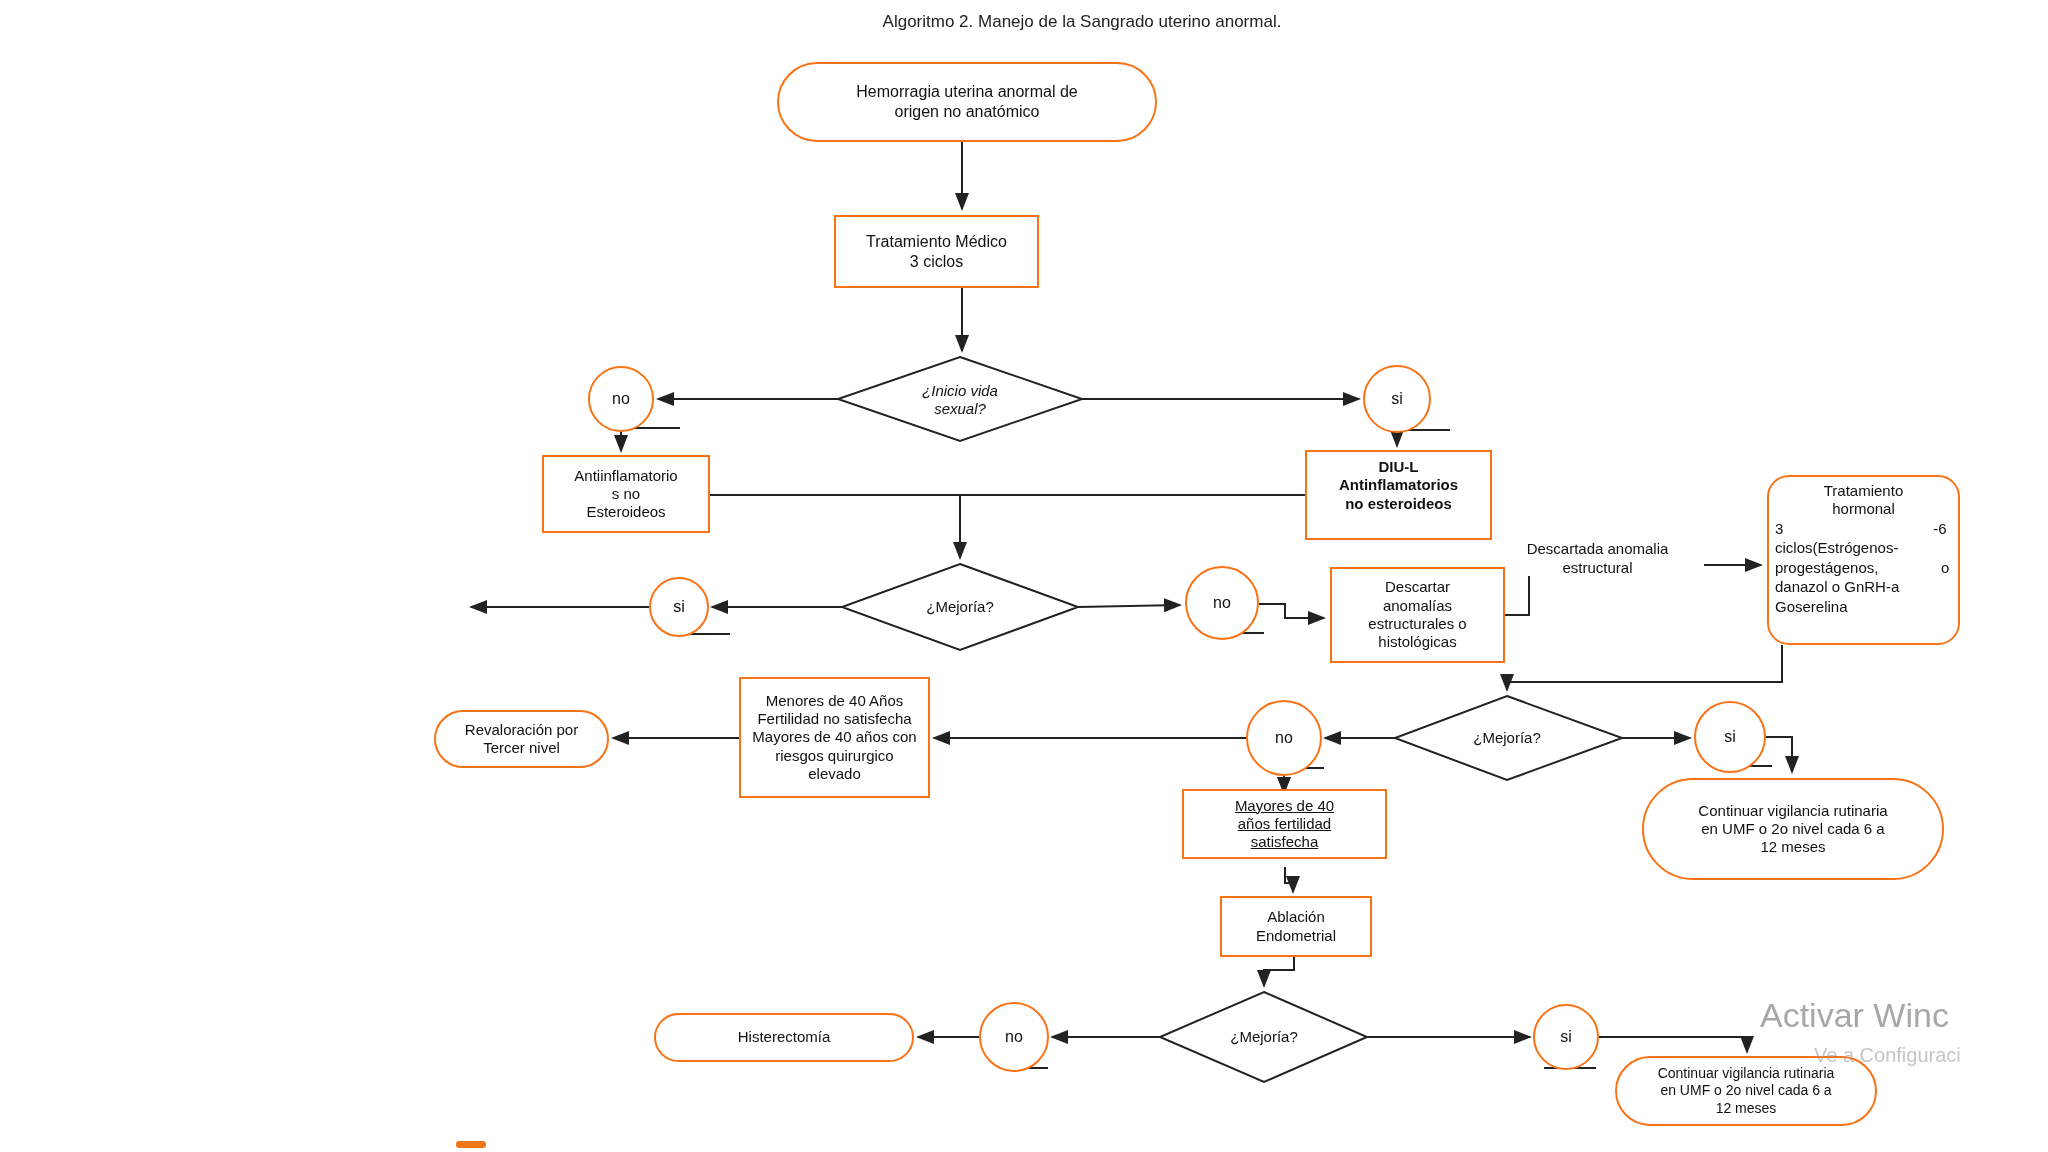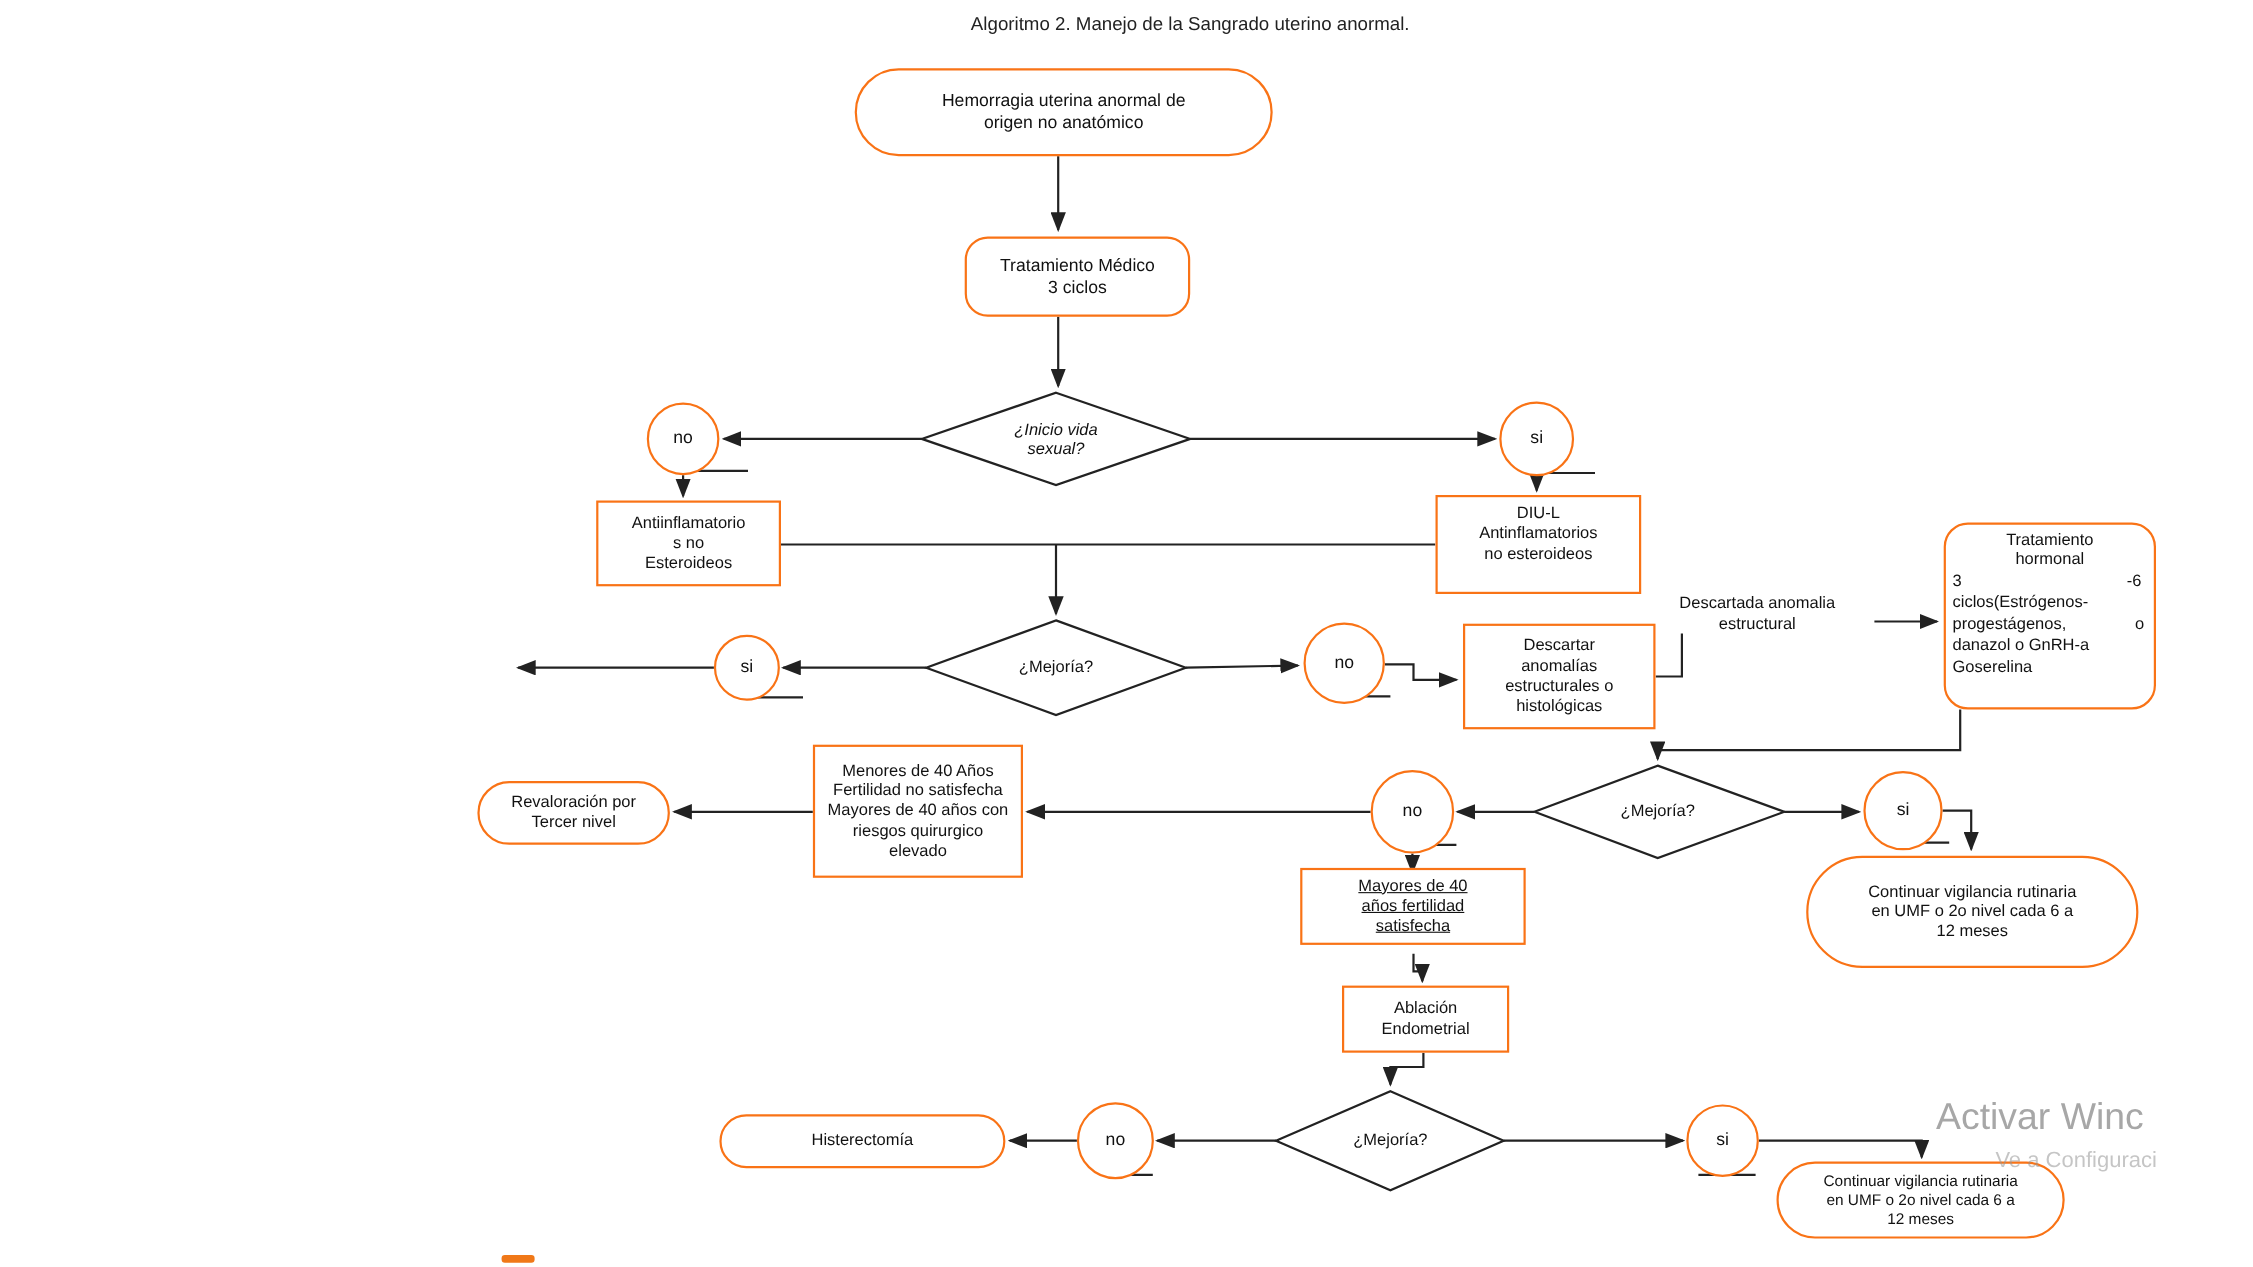--- a/index.html
+++ b/index.html
@@ -10,21 +10,21 @@
   svg.wires{position:absolute;left:0;top:0;z-index:1;}
   .node{position:absolute;z-index:2;background:#fff;border:2px solid #f97316;
         display:flex;align-items:center;justify-content:center;text-align:center;
         white-space:pre-line;line-height:1.22;font-size:15px;box-sizing:border-box;}
   .oval{border-radius:45px;}
   .circle{border-radius:50%;font-size:16px;}
   .dlabel{position:absolute;z-index:2;display:flex;align-items:center;justify-content:center;
           text-align:center;white-space:pre-line;font-size:15px;line-height:1.2;}
   .plain{position:absolute;z-index:2;text-align:center;white-space:pre-line;
          font-size:15px;line-height:1.25;}
-  .top-align{align-items:flex-start;padding-top:6px;}
+  .top-align{align-items:flex-start;padding-top:6px;font-weight:bold;}
   .hormonal{flex-direction:column;align-items:stretch;justify-content:flex-start;
             padding:5px 6px;border-radius:22px;}
   .hormonal .h-title{text-align:center;white-space:pre-line;}
   .hormonal .h-body{text-align:left;white-space:pre;line-height:1.3;}
   .wm{position:absolute;z-index:5;font-weight:300;pointer-events:none;}
   .wm1{left:1728px;top:996px;font-size:34px;color:rgba(120,120,120,0.65);}
   .wm2{left:1782px;top:1044px;font-size:20px;color:rgba(150,150,150,0.55);}
   .orange-mark{position:absolute;z-index:2;left:424px;top:1141px;width:30px;height:7px;
                background:#f07818;border-radius:3px;}
   .fs14{font-size:14px;}
@@ -89,21 +89,21 @@
       <line x1="1335" y1="1037" x2="1498" y2="1037" marker-end="url(#ah)"></line>
       <line x1="968" y1="1068" x2="1016" y2="1068"></line>
       <line x1="1512" y1="1068" x2="1564" y2="1068"></line>
       <polyline points="1567,1037 1715,1037 1715,1052" marker-end="url(#ah)"></polyline>
     </g>
   </svg>
 
   <div class="node oval fs16" style="left:745px;top:62px;width:380px;height:80px;border-radius:40px;">Hemorragia uterina anormal de
 origen no anatómico</div>
 
-  <div class="node fs16" style="left:845px;top:215px;width:205px;height:73px;border-radius:21px;">Tratamiento Médico
+  <div class="node fs16" style="left:802px;top:215px;width:205px;height:73px;">Tratamiento Médico
 3 ciclos</div>
 
   <div class="dlabel" style="left:818px;top:377px;width:220px;height:46px;font-style:italic;">¿Inicio vida
 sexual?</div>
 
   <div class="node circle" style="left:556px;top:366px;width:66px;height:66px;">no</div>
   <div class="node circle" style="left:1331px;top:365px;width:68px;height:68px;">si</div>
 
   <div class="node" style="left:510px;top:455px;width:168px;height:78px;">Antiinflamatorio
 s no

